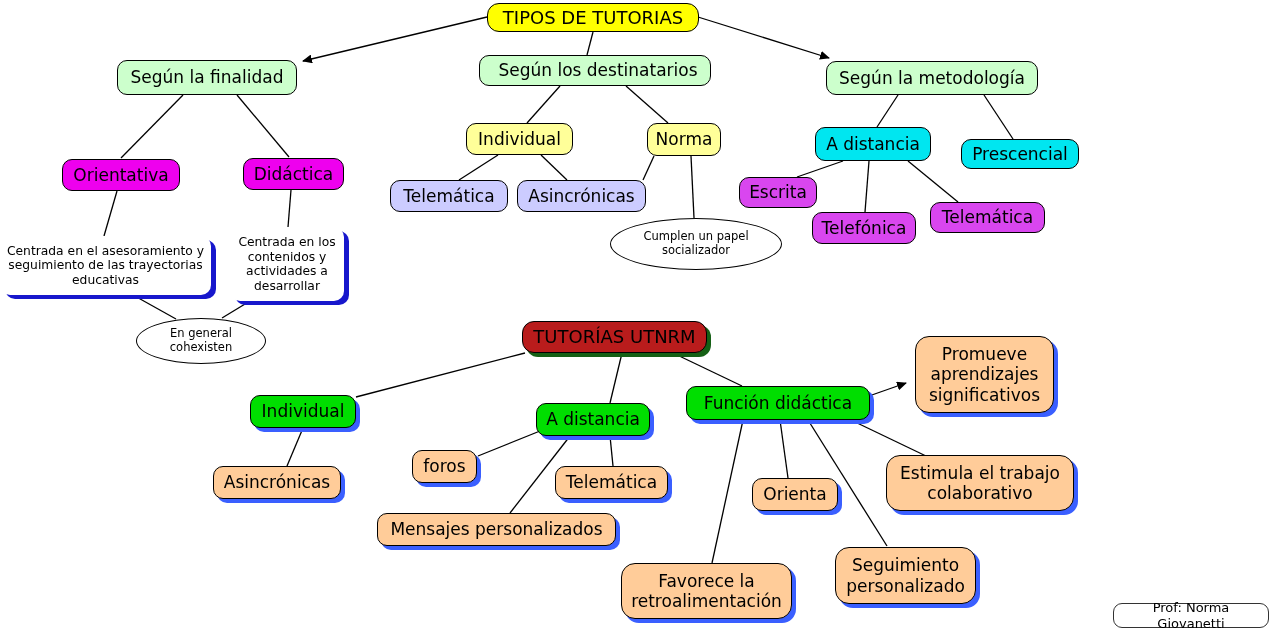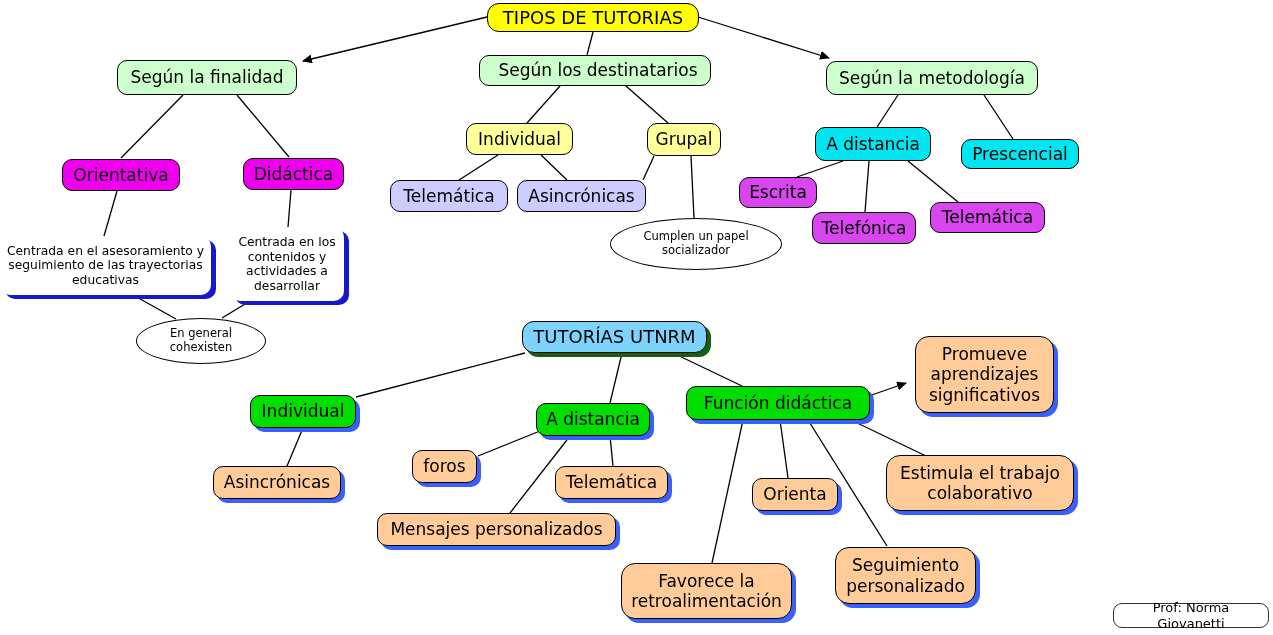--- a/index.html
+++ b/index.html
@@ -20,21 +20,21 @@
   .greenlt{background:#CCFFCC;}
   .magenta{background:#EE00EE;}
   .paleyellow{background:#FFFF99;}
   .lavender{background:#CCCCFF;}
   .cyan{background:#00E6F0;}
   .orange{background:#d946ef;}
   .whitebox{background:#FFFFFF;border:none;border-radius:10px;
     box-shadow:5px 4px 0 #1717CC;font-size:12.3px;}
   .ellipse{background:#FFFFFF;border:1.3px solid #000;border-radius:50%;
     font-size:11.5px;padding:0 4px;}
-  .utnrm{background:#7dd3fc;border-width:1.8px;border-radius:12px;
+  .utnrm{background:#b91c1c;border-width:1.8px;border-radius:12px;
     box-shadow:4px 4px 0 #156015;}
   .greenbr{background:#00DE00;box-shadow:4px 4px 0 #3A5FFF;}
   .peach{background:#FFCC99;box-shadow:4px 4px 0 #3A5FFF;}
   .rad14{border-radius:14px;}
   .credit{background:#FFFFFF;border:1.2px solid #333;border-radius:9px;
     font-size:13px;box-shadow:none;}
 </style>
 </head>
 <body>
 
@@ -108,21 +108,21 @@
     <span>Centrada en los contenidos y actividades a desarrollar</span>
     </div>
   <div class="node ellipse" style="left:136px;top:318px;width:130px;height:46px;">
     <span>En general cohexisten</span>
     </div>
 
   <div class="node paleyellow" style="left:466px;top:123px;width:107px;height:32px;">
     <span>Individual</span>
     </div>
   <div class="node paleyellow" style="left:647px;top:123px;width:74px;height:33px;">
-    <span>Grupal</span>
+    <span>Norma</span>
     </div>
   <div class="node lavender" style="left:390px;top:180px;width:118px;height:32px;">
     <span>Telemática</span>
     </div>
   <div class="node lavender" style="left:517px;top:180px;width:129px;height:32px;">
     <span>Asincrónicas</span>
     </div>
   <div class="node ellipse" style="left:610px;top:218px;width:172px;height:52px;">
     <span>Cumplen un papel socializador</span>
     </div>

